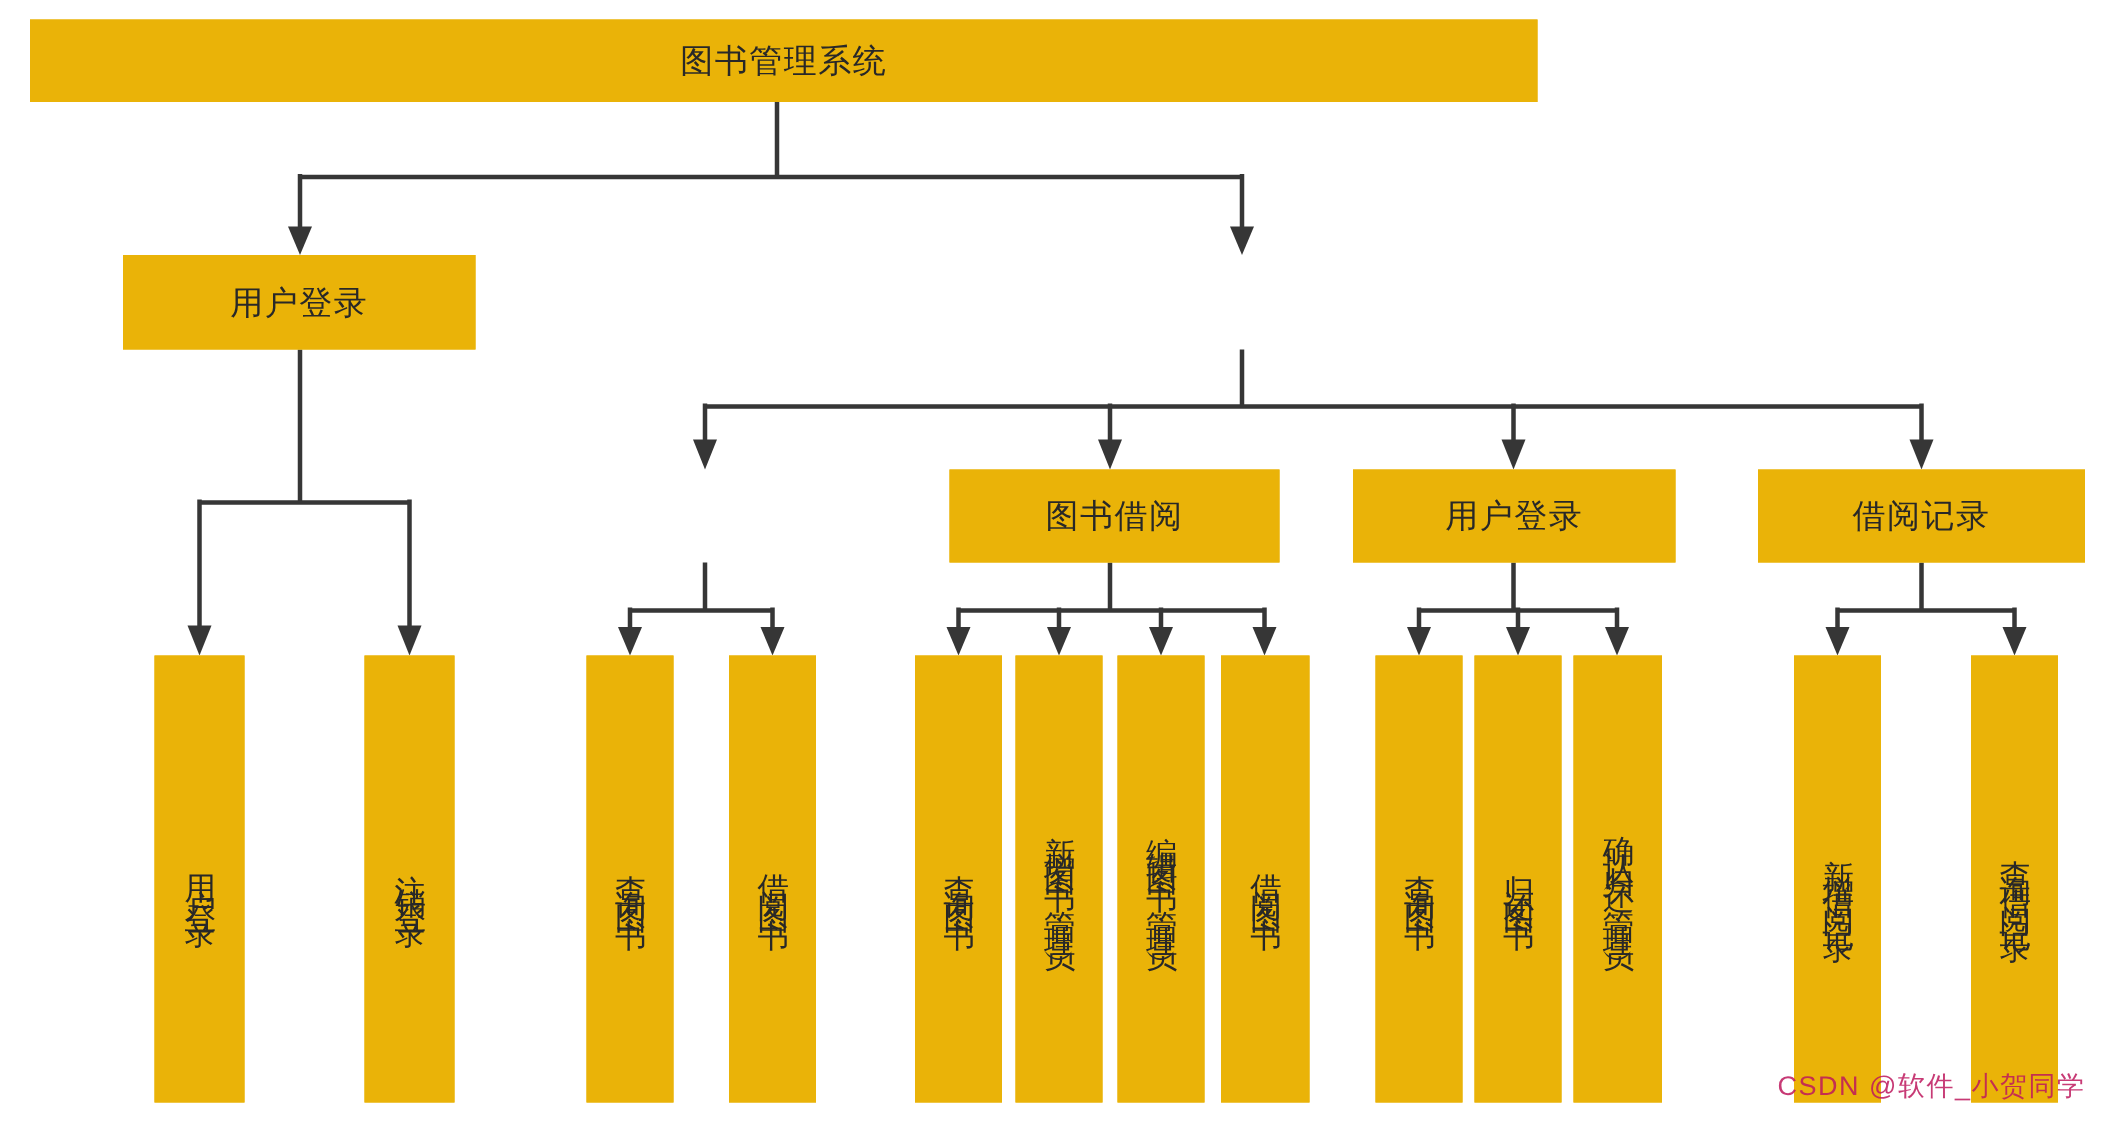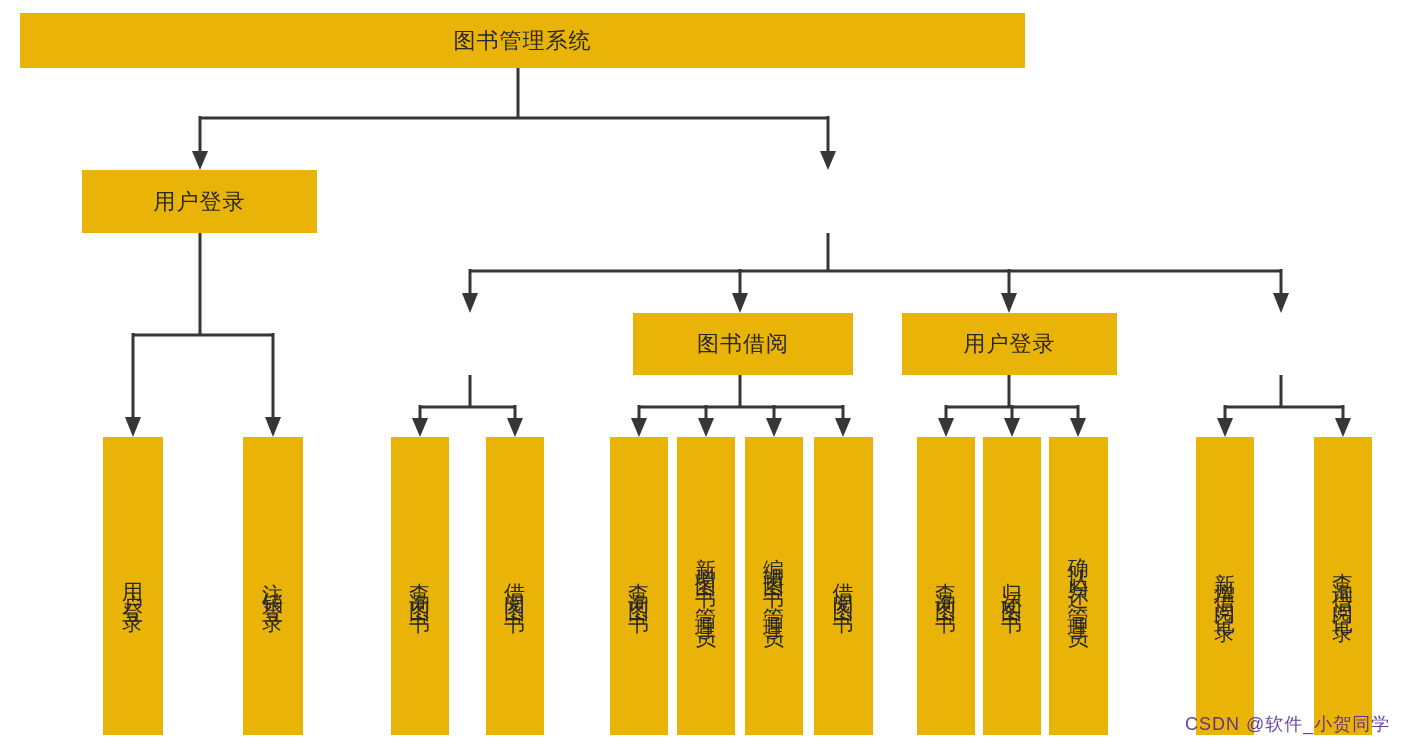--- a/index.html
+++ b/index.html
@@ -66,21 +66,21 @@
   .leaf-9  { left: 917px;  width: 58px; }
   .leaf-10 { left: 983px;  width: 58px; }
   .leaf-11 { left: 1049px; width: 59px; }
   .leaf-12 { left: 1196px; width: 58px; }
   .leaf-13 { left: 1314px; width: 58px; }
   .watermark {
     position: absolute;
     left: 1185px;
     top: 712px;
     font-size: 18px;
-    color: #4c1d95;
+    color: #be185d;
     opacity: 0.85;
     white-space: nowrap;
     letter-spacing: 1px;
   }
 </style>
 </head>
 <body>
 
 <div class="canvas">
 
@@ -131,20 +131,23 @@
   <div class="node node-h node-l1-a">
     <span>用户登录</span>
   </div>
 
   <div class="node node-h node-l2-b">
     <span>图书借阅</span>
   </div>
   <div class="node node-h node-l2-c">
     <span>用户登录</span>
   </div>
+  <div class="node node-h node-l2-d">
+    <span>借阅记录</span>
+  </div>
 
   <div class="node leaf leaf-1">
     <span class="vtext">用户登录</span>
   </div>
   <div class="node leaf leaf-2">
     <span class="vtext">注销登录</span>
   </div>
   <div class="node leaf leaf-3">
     <span class="vtext">查询图书</span>
   </div>

